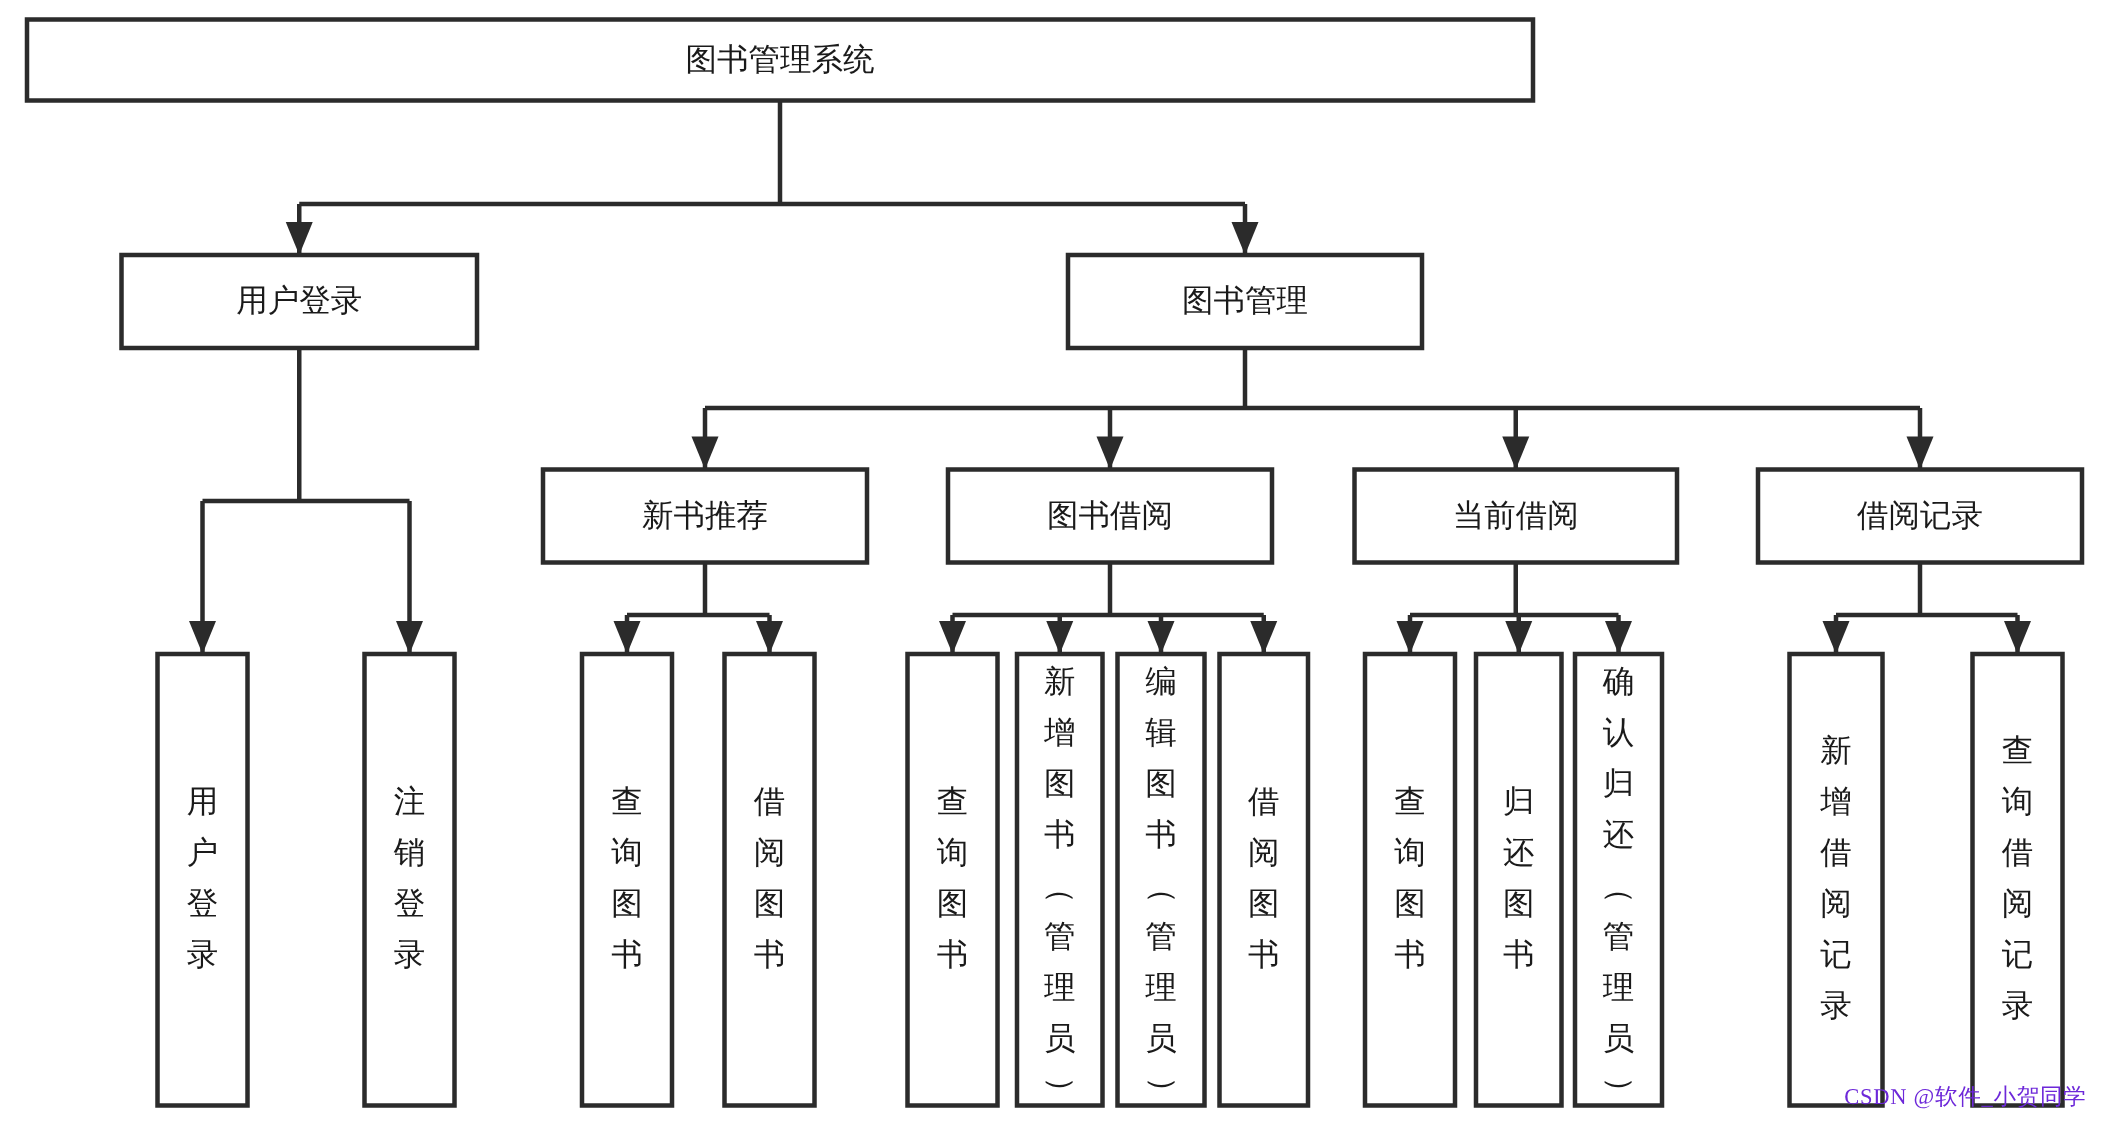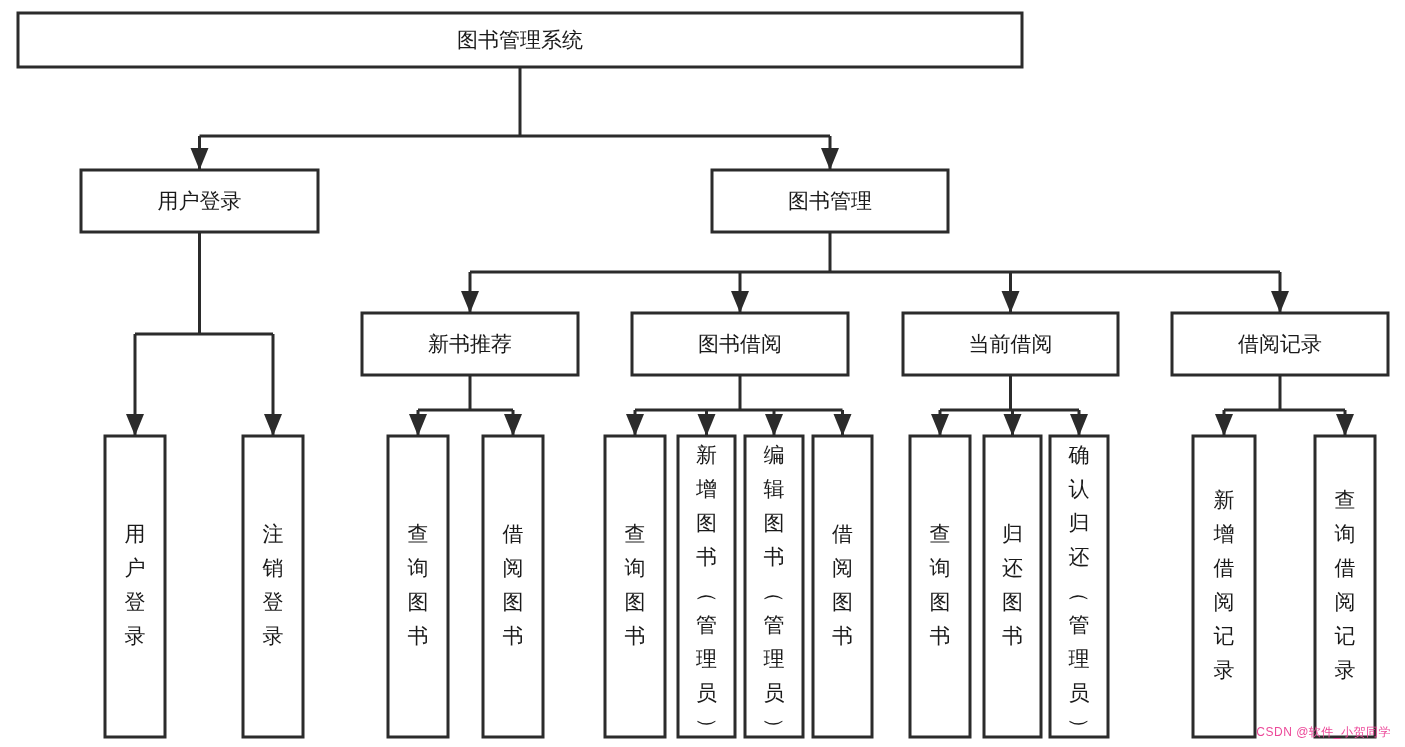--- a/index.html
+++ b/index.html
@@ -60,23 +60,23 @@
     fill: #1a1a1a;
     font-family: "Liberation Sans", "DejaVu Sans", sans-serif;
     font-size: 21px;
     text-anchor: middle;
     dominant-baseline: middle;
   }
   .watermark-text {
     position: absolute;
     right: 14px;
     bottom: 6px;
-    font-family: Liberation Sans, sans-serif;
-    font-size: 12px;
-    color: #ec4899;
+    font-family: Liberation Serif, serif;
+    font-size: 15px;
+    color: #6d28d9;
     white-space: nowrap;
     letter-spacing: 0.5px;
     user-select: none;
   }
 </style>
 </head>
 <body>
 
 <div id="diagram-root">
   <svg id="tree-svg" viewBox="0 0 1405 747" xmlns="http://www.w3.org/2000/svg">

